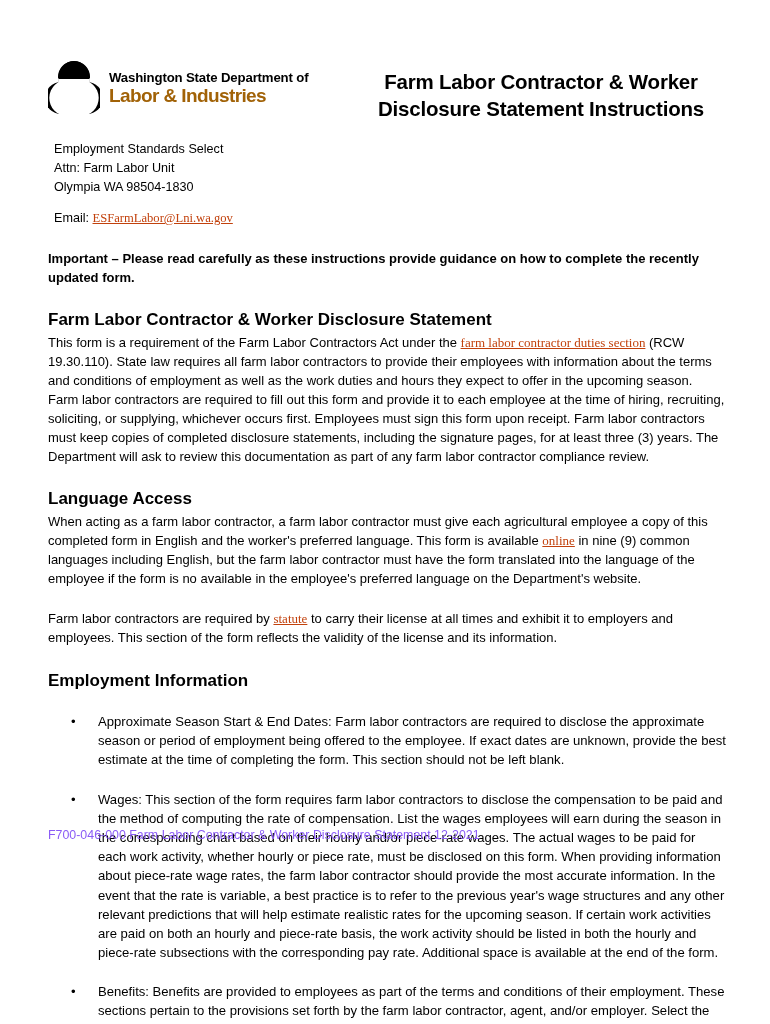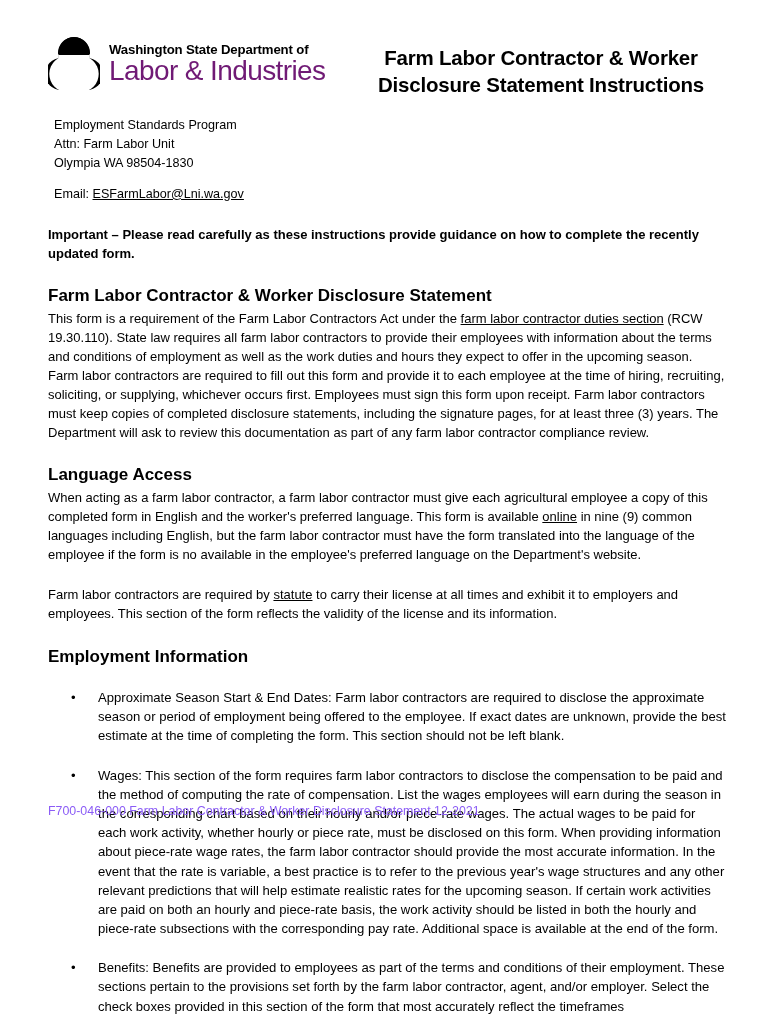--- a/index.html
+++ b/index.html
@@ -14,20 +14,21 @@
     font-family: "Liberation Sans", sans-serif;
     color: #000000;
     overflow: hidden;
   }
   .page {
     position: relative;
     width: 770px;
     height: 840px;
     box-sizing: border-box;
     padding: 0;
+    margin-top: 24px;
   }
 
   
   .header {
     position: relative;
     display: flex;
     align-items: flex-start;
     padding: 34px 42px 0 48px;
   }
   .brand {
@@ -50,24 +51,24 @@
   .brand-line1 {
     font-size: 13.2px;
     font-weight: bold;
     letter-spacing: -0.15px;
     color: #000;
     display: block;
     margin-bottom: 1px;
     white-space: nowrap;
   }
   .brand-line2 {
-    font-size: 28px;
-    font-weight: normal;
+    font-size: 19px;
+    font-weight: bold;
     letter-spacing: -0.6px;
-    color: #701a75;
+    color: #a16207;
     display: block;
     white-space: nowrap;
   }
   .doc-title {
     flex: 1 1 auto;
     text-align: center;
     font-size: 20.5px;
     font-weight: bold;
     line-height: 1.34;
     padding-top: 10px;
@@ -81,22 +82,23 @@
     margin: 17px 0 0 54px;
     font-size: 12.6px;
     line-height: 1.53;
   }
   .address div { white-space: nowrap; }
   .email-row {
     margin-top: 11px;
     font-size: 12.6px;
   }
   a.link, .link {
-    color: #000000;
+    color: #c2410c;
     text-decoration: underline;
+    font-family: Liberation Serif, serif;
   }
 
   
   .body-area {
     margin: 0 44px 0 48px;
     padding-top: 21px;
   }
   p.para, p.important {
     margin: 0;
     font-size: 13px;
@@ -189,21 +191,21 @@
       </span>
     </div>
 
     <div class="doc-title">
       <span>Farm Labor Contractor &amp; Worker</span>
       <span>Disclosure Statement Instructions</span>
     </div>
   </div>
 
   <div class="address">
-    <div>Employment Standards Program</div>
+    <div>Employment Standards Select</div>
     <div>Attn: Farm Labor Unit</div>
     <div>Olympia WA 98504-1830</div>
     <div class="email-row"><span>Email:</span>
       <a class="link" href="#">ESFarmLabor@Lni.wa.gov</a></div>
   </div>
 
   <div class="body-area">
 
     <p class="important">Important – Please read carefully as these instructions provide guidance on how to complete the recently updated form.</p>
 

